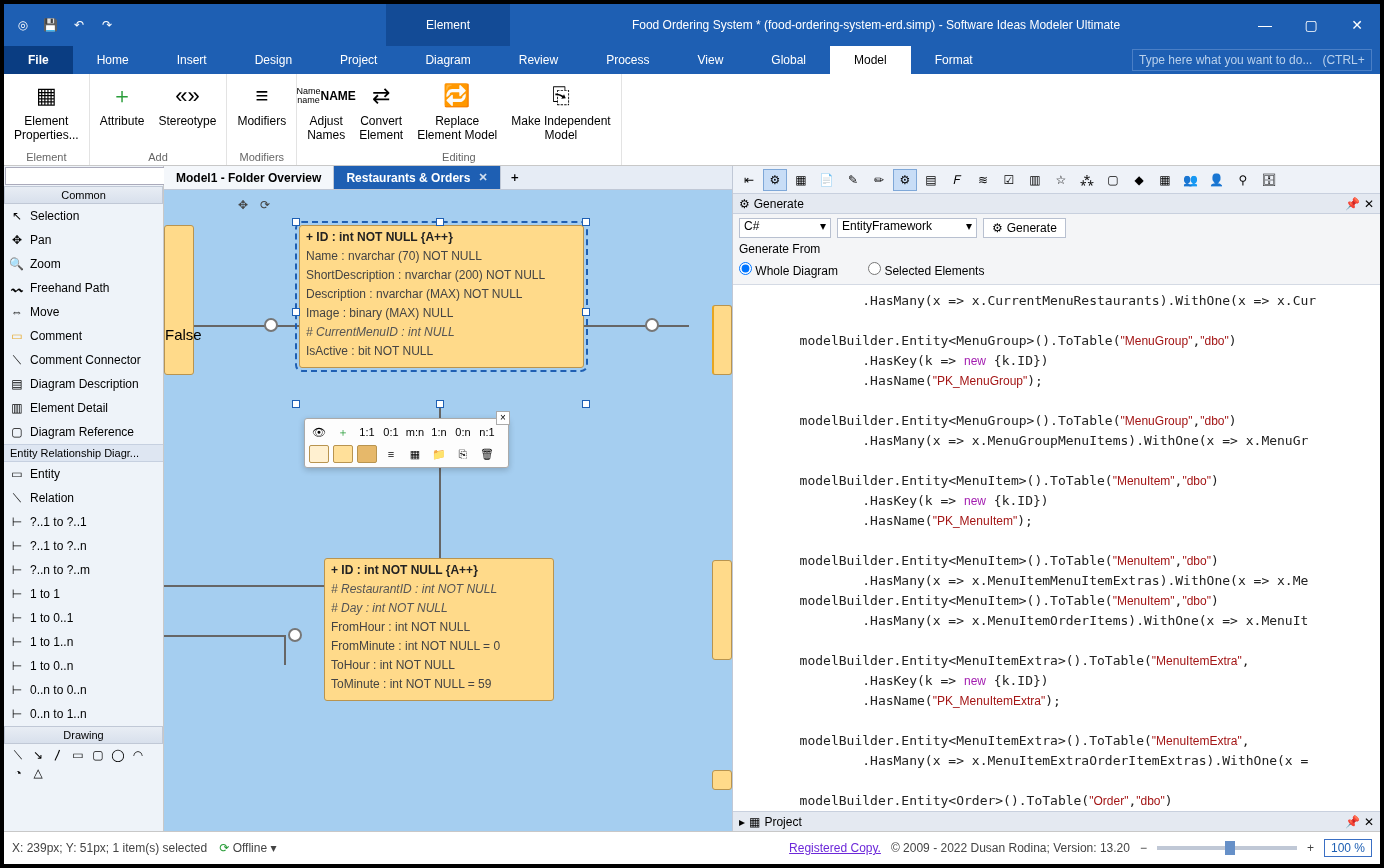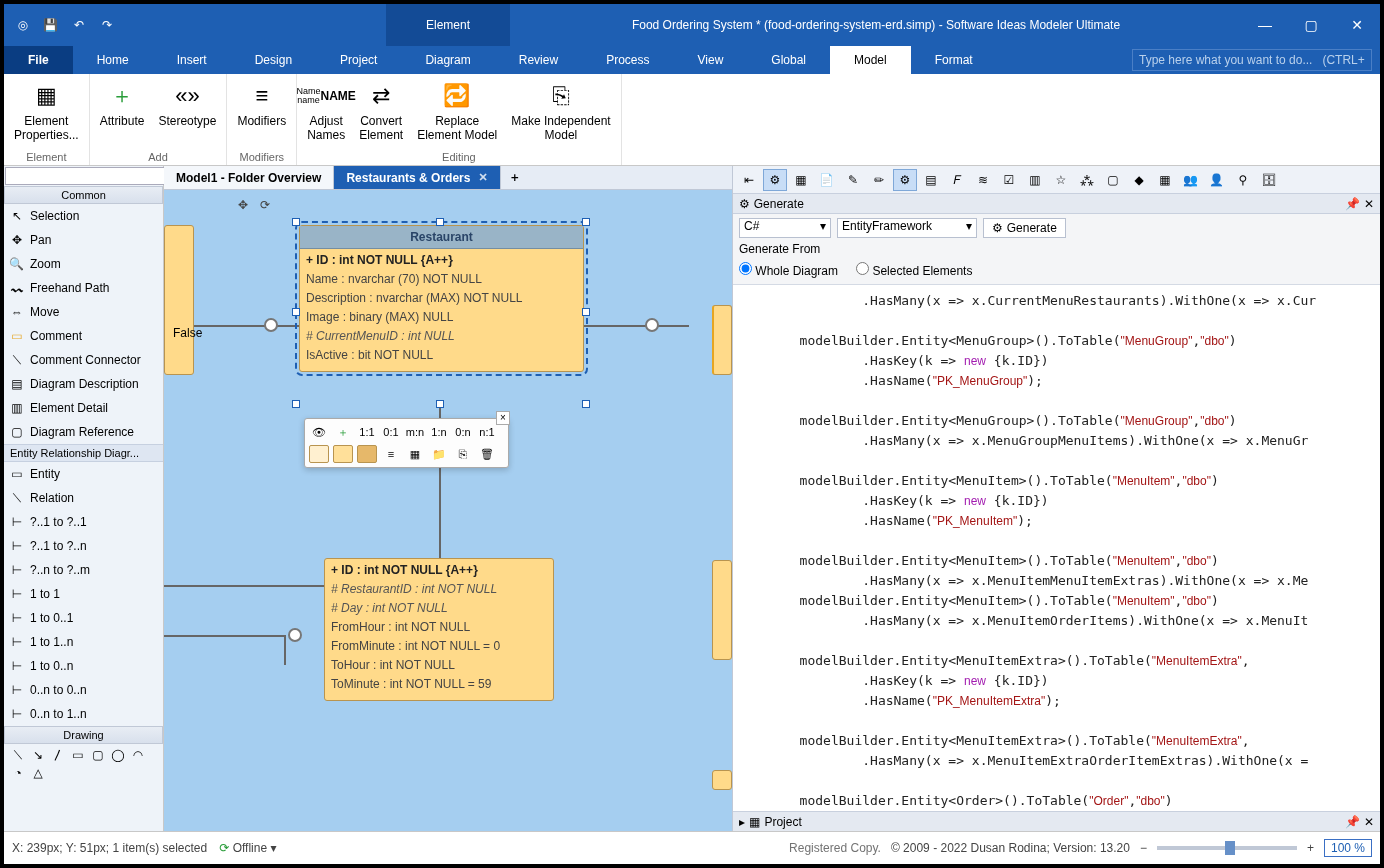--- a/index.html
+++ b/index.html
@@ -58,29 +58,29 @@
 .port { position: absolute; width: 14px; height: 14px; border: 2px solid #777; border-radius: 50%; background: #fff; }
 .right-panel { width: 648px; background: #f4f5f7; display: flex; flex-direction: column; border-left: 1px solid #c0c8d6; }
 .right-toolbar { height: 28px; background: #eef2f8; border-bottom: 1px solid #c8d0de; display: flex; align-items: center; gap: 2px; padding: 0 4px; }
 .right-toolbar span { width: 24px; height: 22px; display: inline-flex; align-items: center; justify-content: center; }
 .right-toolbar span.active { background: #c8ddf6; border: 1px solid #7fa8d8; }
 .gen-header { height: 20px; background: #e4e9f1; border-bottom: 1px solid #c8d0de; padding: 0 6px; display: flex; align-items: center; gap: 4px; }
 .gen-controls { padding: 4px 6px; display: flex; flex-direction: column; gap: 4px; background: #f4f5f7; border-bottom: 1px solid #d4dae4; }
 .gen-row { display: flex; align-items: center; gap: 6px; }
 .gen-row select, .gen-row .combo { height: 20px; border: 1px solid #b8c0d0; background: #fff; padding: 0 4px; }
 .gen-btn { display: flex; align-items: center; gap: 4px; padding: 2px 8px; border: 1px solid #b8c0d0; background: #fff; }
-.radio-row { display: flex; gap: 18px; padding: 2px 0; align-items: center; }
+.radio-row { display: flex; gap: 30px; padding: 2px 0; align-items: center; }
 .code-area { flex: 1; background: #fff; overflow: auto; padding: 6px 4px; font-family: Consolas, monospace; font-size: 13px; line-height: 20px; white-space: pre; color: #222; }
 .code-area .s { color: #a31515; }
 .code-area .k { color: #a21caf; }
 .project-bar { height: 20px; background: #e4e9f1; border-top: 1px solid #c8d0de; padding: 0 6px; display: flex; align-items: center; gap: 4px; }
 .statusbar { height: 24px; background: #fff; border-top: 1px solid #c8c8c8; display: flex; align-items: center; padding: 16px 8px; gap: 12px; color: #444; }
 .statusbar .right { margin-left: auto; display: flex; align-items: center; gap: 10px; }
 .zoom-box { border: 1px solid #3a6fc4; color: #1e5fb3; padding: 1px 6px; }
-a.link { color: #737373; }
+a.link { color: #6d28d9; text-decoration: underline; }
 .slider { width: 140px; height: 4px; background: #c0c8d6; position: relative; }
 .slider .thumb { position: absolute; left: 68px; top: -5px; width: 10px; height: 14px; background: #6690c8; }
 .partial-entity { position: absolute; background: #ffda8a; border: 1px solid #b89450; border-radius: 3px; }
 .conn-line { position: absolute; background: #666; }
 </style>
 </head>
 <body>
 
 <div class="app-frame">
 
@@ -294,43 +294,43 @@
           </div>
         <div class="doc-tab active">
             <span>Restaurants &amp; Orders</span>
             <span class="x">✕</span>
           </div>
         <div class="doc-tab" style="background:#e6ecf5;border:none;padding:0 8px">＋</div>
       </div>
       <div class="canvas">
 
         <div class="partial-entity" style="left:0;top:35px;width:30px;height:150px">
-          <div style="padding:100px 2px 0 8px;font-size:12px">False</div>
+          <div style="padding:100px 2px 0 0;font-size:15px">False</div>
         </div>
 
         <div class="partial-entity" style="right:0;top:115px;width:20px;height:70px;border-left:2px solid #e6a522"></div>
         <div class="partial-entity" style="right:0;top:370px;width:20px;height:100px"></div>
         <div class="partial-entity" style="right:0;top:580px;width:20px;height:20px"></div>
 
         <div class="conn-line" style="left:30px;top:135px;width:105px;height:2px"></div>
         <div class="conn-line" style="left:420px;top:135px;width:105px;height:2px"></div>
         <div class="conn-line" style="left:275px;top:210px;width:2px;height:158px"></div>
         <div class="conn-line" style="left:0;top:395px;width:160px;height:2px"></div>
         <div class="conn-line" style="left:0;top:445px;width:120px;height:2px"></div>
         <div class="conn-line" style="left:120px;top:445px;width:2px;height:30px"></div>
 
         <div class="port" style="left:100px;top:128px"></div>
         <div class="port" style="left:481px;top:128px"></div>
         <div class="port" style="left:124px;top:438px"></div>
 
         <div class="entity selected" style="left:135px;top:35px;width:285px">
-          <div class="entity-header">Restaurant</div>
           <div class="entity-body" id="rest-body">
               <div class="entity-row bold">+ ID : int NOT NULL  {A++}</div>
               <div class="entity-row">Name : nvarchar (70)  NOT NULL</div>
+              <div class="entity-row">ShortDescription : nvarchar (200)  NOT NULL</div>
               <div class="entity-row">Description : nvarchar (MAX)  NOT NULL</div>
               <div class="entity-row">Image : binary (MAX)  NULL</div>
               <div class="entity-row italic"># CurrentMenuID : int NULL</div>
               <div class="entity-row">IsActive : bit NOT NULL</div>
             </div>
         </div>
 
         <div class="sel-handle" style="left:128px;top:28px"></div>
         <div class="sel-handle" style="left:272px;top:28px"></div>
         <div class="sel-handle" style="left:418px;top:28px"></div>

